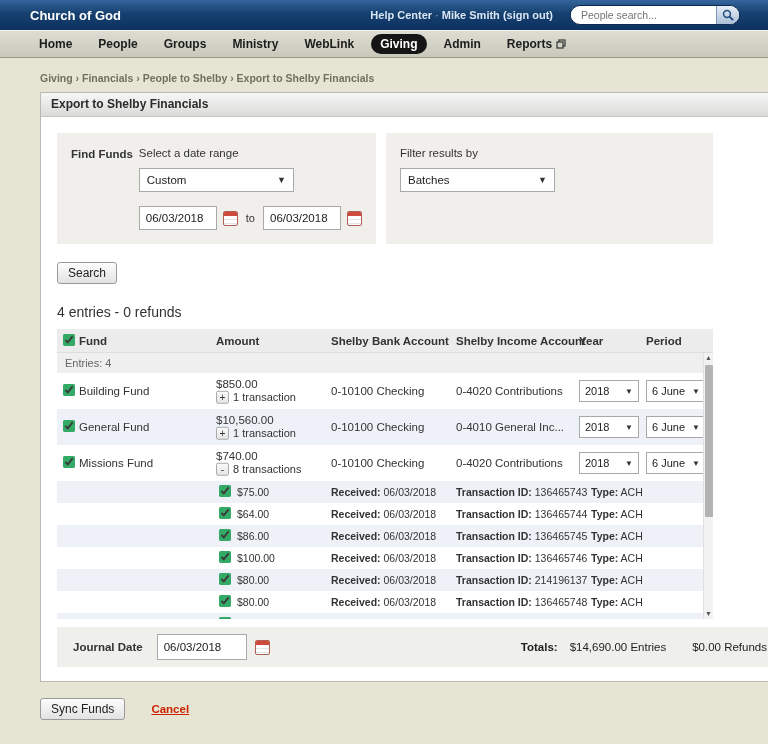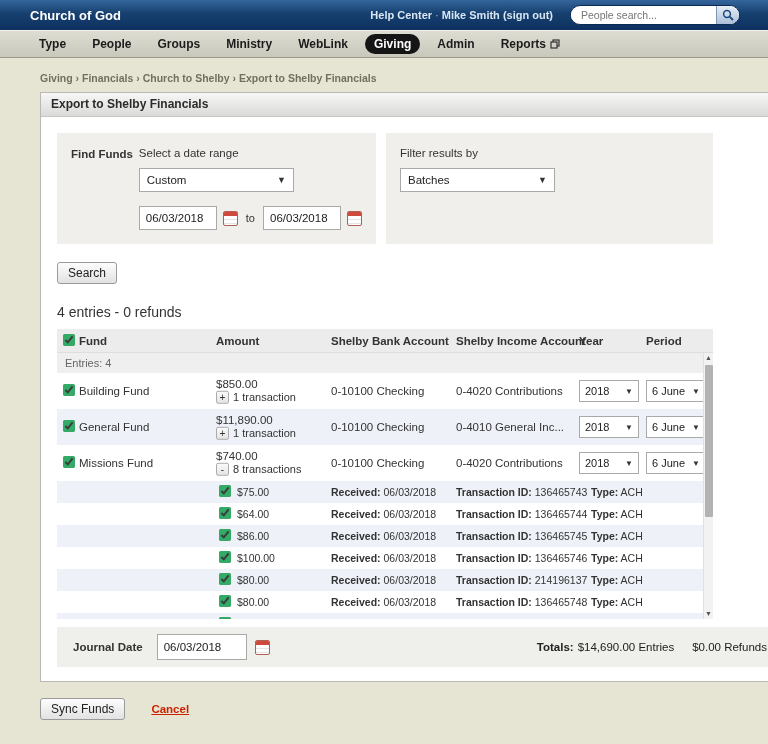--- a/index.html
+++ b/index.html
@@ -68,21 +68,21 @@
 
   
   .vscroll { position:absolute; right:0; top:0; bottom:0; width:10px; background:#f2f2f2; border-left:1px solid #e0e0e0; }
   .vs-arrow { position:absolute; left:0; right:0; height:10px; font-size:7px; color:#555; text-align:center; line-height:10px; cursor:pointer; }
   .vs-arrow.up { top:0; } .vs-arrow.down { bottom:0; }
   .vs-thumb { position:absolute; left:1px; width:8px; top:12px; height:152px; background:#b3b3b3; border-radius:1px; cursor:pointer; }
 
   
   .panel-footer { margin-top:8px; height:40px; background:#efefec; display:flex; align-items:center; padding:0 16px; font-size:11.5px; }
   .jd-label { font-weight:bold; color:#333; margin-right:14px; }
-  .totals { margin-left:auto; display:flex; align-items:flex-end; gap:18px; }
+  .totals { margin-left:auto; display:flex; align-items:flex-end; gap:26px; }
   .totals .tl { font-weight:bold; }
 
   
   .actions { margin:16px 40px; display:flex; align-items:center; gap:26px; }
   .cancel-link { color:#cc2200; font-weight:bold; font-size:11.5px; text-decoration:underline; cursor:pointer; }
 </style>
 </head>
 <body>
 
 <div class="topbar">
@@ -97,37 +97,37 @@
         <svg width="12" height="12" viewBox="0 0 12 12">
           <circle cx="5" cy="5" r="3.4" fill="none" stroke="#1d4a7e" stroke-width="1.5"></circle>
           <line x1="7.6" y1="7.6" x2="11" y2="11" stroke="#1d4a7e" stroke-width="1.8"></line>
         </svg>
       </div>
     </div>
   </div>
 </div>
 
 <div class="navbar">
-  <span class="nav-item">Type</span>
+  <span class="nav-item">Home</span>
   <span class="nav-item">People</span>
   <span class="nav-item">Groups</span>
   <span class="nav-item">Ministry</span>
   <span class="nav-item">WebLink</span>
   <span class="nav-item active">Giving</span>
   <span class="nav-item">Admin</span>
   <span class="nav-item">
     <span>Reports</span>
     <svg width="10" height="10" viewBox="0 0 10 10">
       <rect x="3" y="1" width="6" height="6" fill="none" stroke="#333" stroke-width="1.2"></rect>
       <rect x="1" y="3" width="6" height="6" fill="#d2d1c5" stroke="#333" stroke-width="1.2"></rect>
     </svg>
   </span>
 </div>
 
-<div class="breadcrumb">Giving › Financials › Church to Shelby › Export to Shelby Financials</div>
+<div class="breadcrumb">Giving › Financials › People to Shelby › Export to Shelby Financials</div>
 
 <div class="panel">
   <div class="panel-header">Export to Shelby Financials</div>
   <div class="panel-body">
 
     
     <div class="find-row">
       <div class="find-box left">
         <div class="find-label">Find Funds</div>
         <div>
@@ -191,21 +191,21 @@
           <div class="mini-select" style="left:589px; width:60px;">
               <span>6 June</span>
               <span class="chev">▼</span>
             </div>
         </div>
 
         <div class="fund-row alt">
           <span class="rowcheck" style="left:6px;"><input type="checkbox" checked="" style=""></span>
           <span class="cell" style="left:22px;">General Fund</span>
           <div class="cell amount-wrap" style="left:159px;">
-            <div>$11,890.00</div>
+            <div>$10,560.00</div>
             <div><span class="toggle">+</span><span class="txn-count">1 transaction</span></div>
           </div>
           <span class="cell" style="left:274px;">0-10100 Checking</span>
           <span class="cell" style="left:399px;">0-4010 General Inc...</span>
           <div class="mini-select" style="left:522px; width:60px;">
               <span>2018</span>
               <span class="chev">▼</span>
             </div>
           <div class="mini-select" style="left:589px; width:60px;">
               <span>6 June</span>

